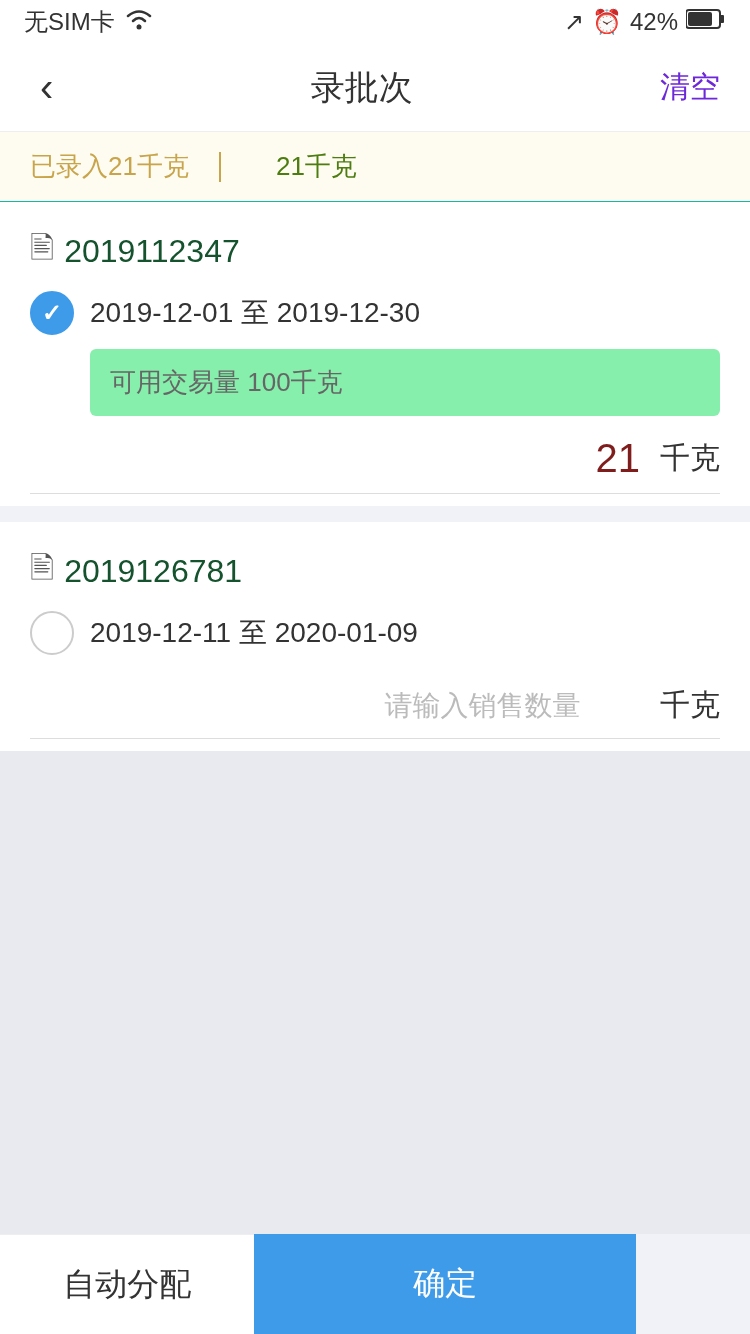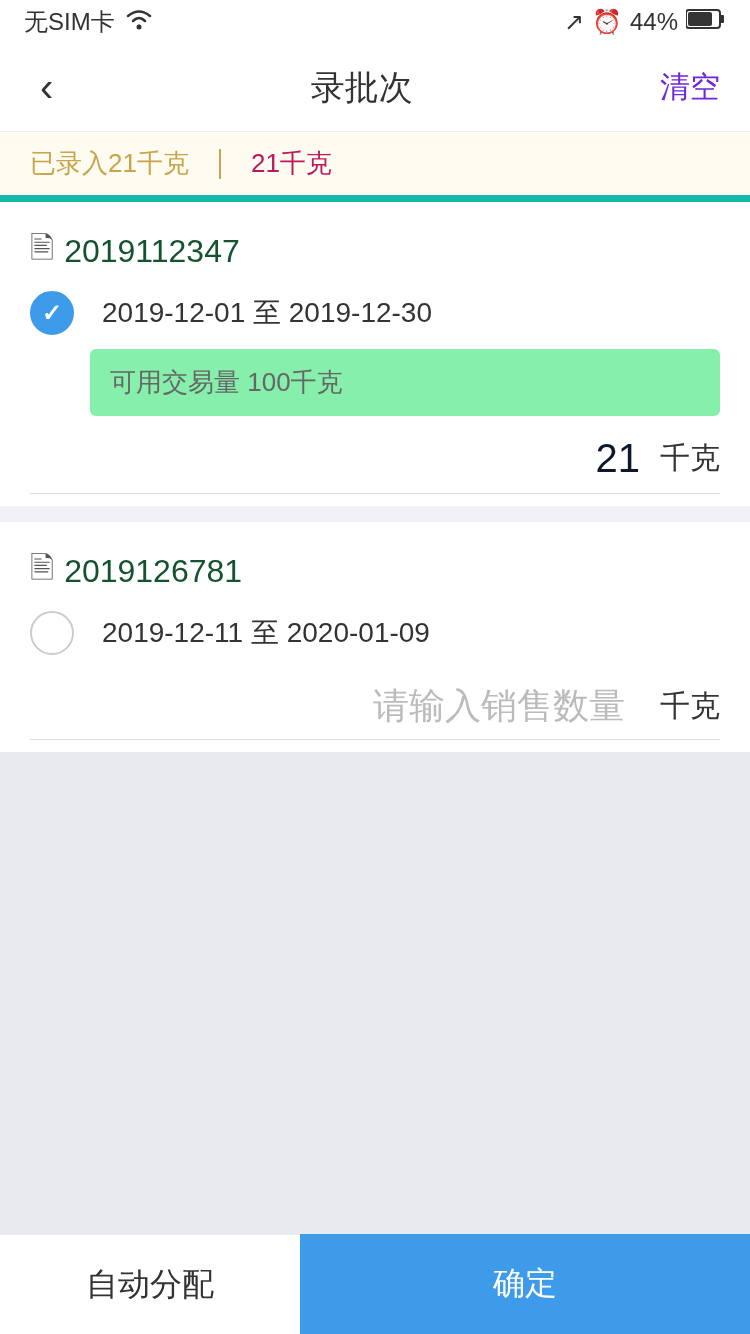--- a/index.html
+++ b/index.html
@@ -75,34 +75,35 @@
 
     
     .info-banner {
       width: 750px;
       height: 70px;
       background: #fefbf0;
       display: flex;
       align-items: center;
       padding: 0 30px;
       gap: 30px;
-      border-bottom: 7px solid #14b8a6;
+      border-bottom: 1px solid #14b8a6;
     }
     .info-recorded {
       color: #c8a44a;
       font-size: 26px;
     }
     .info-divider {
       width: 2px;
       height: 30px;
       background: #c8a44a;
     }
     .info-amount {
-      color: #be185d;
+      color: #4d7c0f;
       font-size: 26px;
+      margin-left: 25px;
     }
 
     
     .batch-card {
       background: #fff;
       margin-bottom: 0;
     }
     .batch-inner {
       padding: 24px 30px 0 30px;
     }
@@ -117,21 +118,21 @@
       color: #555;
     }
     .batch-id {
       font-size: 32px;
       font-weight: 500;
       color: #14532d;
     }
     .batch-date-row {
       display: flex;
       align-items: center;
-      gap: 28px;
+      gap: 16px;
       margin-bottom: 14px;
     }
     .radio-btn {
       width: 44px;
       height: 44px;
       border-radius: 50%;
       border: 2px solid #ccc;
       display: flex;
       align-items: center;
       justify-content: center;
@@ -167,21 +168,21 @@
     .quantity-row {
       display: flex;
       align-items: center;
       justify-content: flex-end;
       padding: 20px 30px 0 30px;
       gap: 20px;
     }
     .quantity-value {
       font-size: 40px;
       font-weight: 500;
-      color: #0f172a;
+      color: #7f1d1d;
     }
     .quantity-unit {
       font-size: 30px;
       color: #333;
     }
     .quantity-divider {
       height: 1px;
       background: #ddd;
       margin: 12px 30px;
     }
@@ -196,23 +197,23 @@
     .input-row {
       display: flex;
       align-items: center;
       justify-content: flex-end;
       padding: 16px 30px 0 30px;
       gap: 20px;
     }
     .input-field {
       border: none;
       outline: none;
-      font-size: 36px;
+      font-size: 28px;
       color: #bbb;
-      text-align: right;
+      text-align: center;
       background: transparent;
       width: 300px;
     }
     .input-field::placeholder {
       color: #bbb;
     }
     .input-unit {
       font-size: 30px;
       color: #333;
     }
@@ -226,21 +227,21 @@
     .gray-area {
       background: #e8eaf0;
       flex: 1;
       min-height: 400px;
     }
 
     
     .bottom-bar {
       position: fixed;
       bottom: 0;
-      width: 750px;
+      width: 636px;
       height: 100px;
       display: flex;
       background: #6d28d9;
     }
     .btn-auto {
       flex: 1;
       display: flex;
       align-items: center;
       justify-content: center;
       font-size: 32px;
@@ -292,21 +293,21 @@
           <path d="M14 18 L14 18" stroke="#333" stroke-width="3" stroke-linecap="round"></path>
           <path d="M8 13 Q14 7 20 13" stroke="#333" stroke-width="2.5" fill="none" stroke-linecap="round"></path>
           <path d="M3 8 Q14 -1 25 8" stroke="#333" stroke-width="2.5" fill="none" stroke-linecap="round"></path>
           <circle cx="14" cy="19" r="2.5" fill="#333"></circle>
         </svg>
       </span>
     </div>
     <div class="status-right">
       <span>↗</span>
       <span>⏰</span>
-      <span>44%</span>
+      <span>42%</span>
       <span>
         <svg width="40" height="22" viewBox="0 0 40 22">
           <rect x="0" y="2" width="34" height="18" rx="3" ry="3" stroke="#333" stroke-width="2" fill="none"></rect>
           <rect x="34" y="7" width="4" height="8" rx="1" fill="#333"></rect>
           <rect x="2" y="4" width="24" height="14" rx="2" fill="#333"></rect>
         </svg>
       </span>
     </div>
   </div>
 

